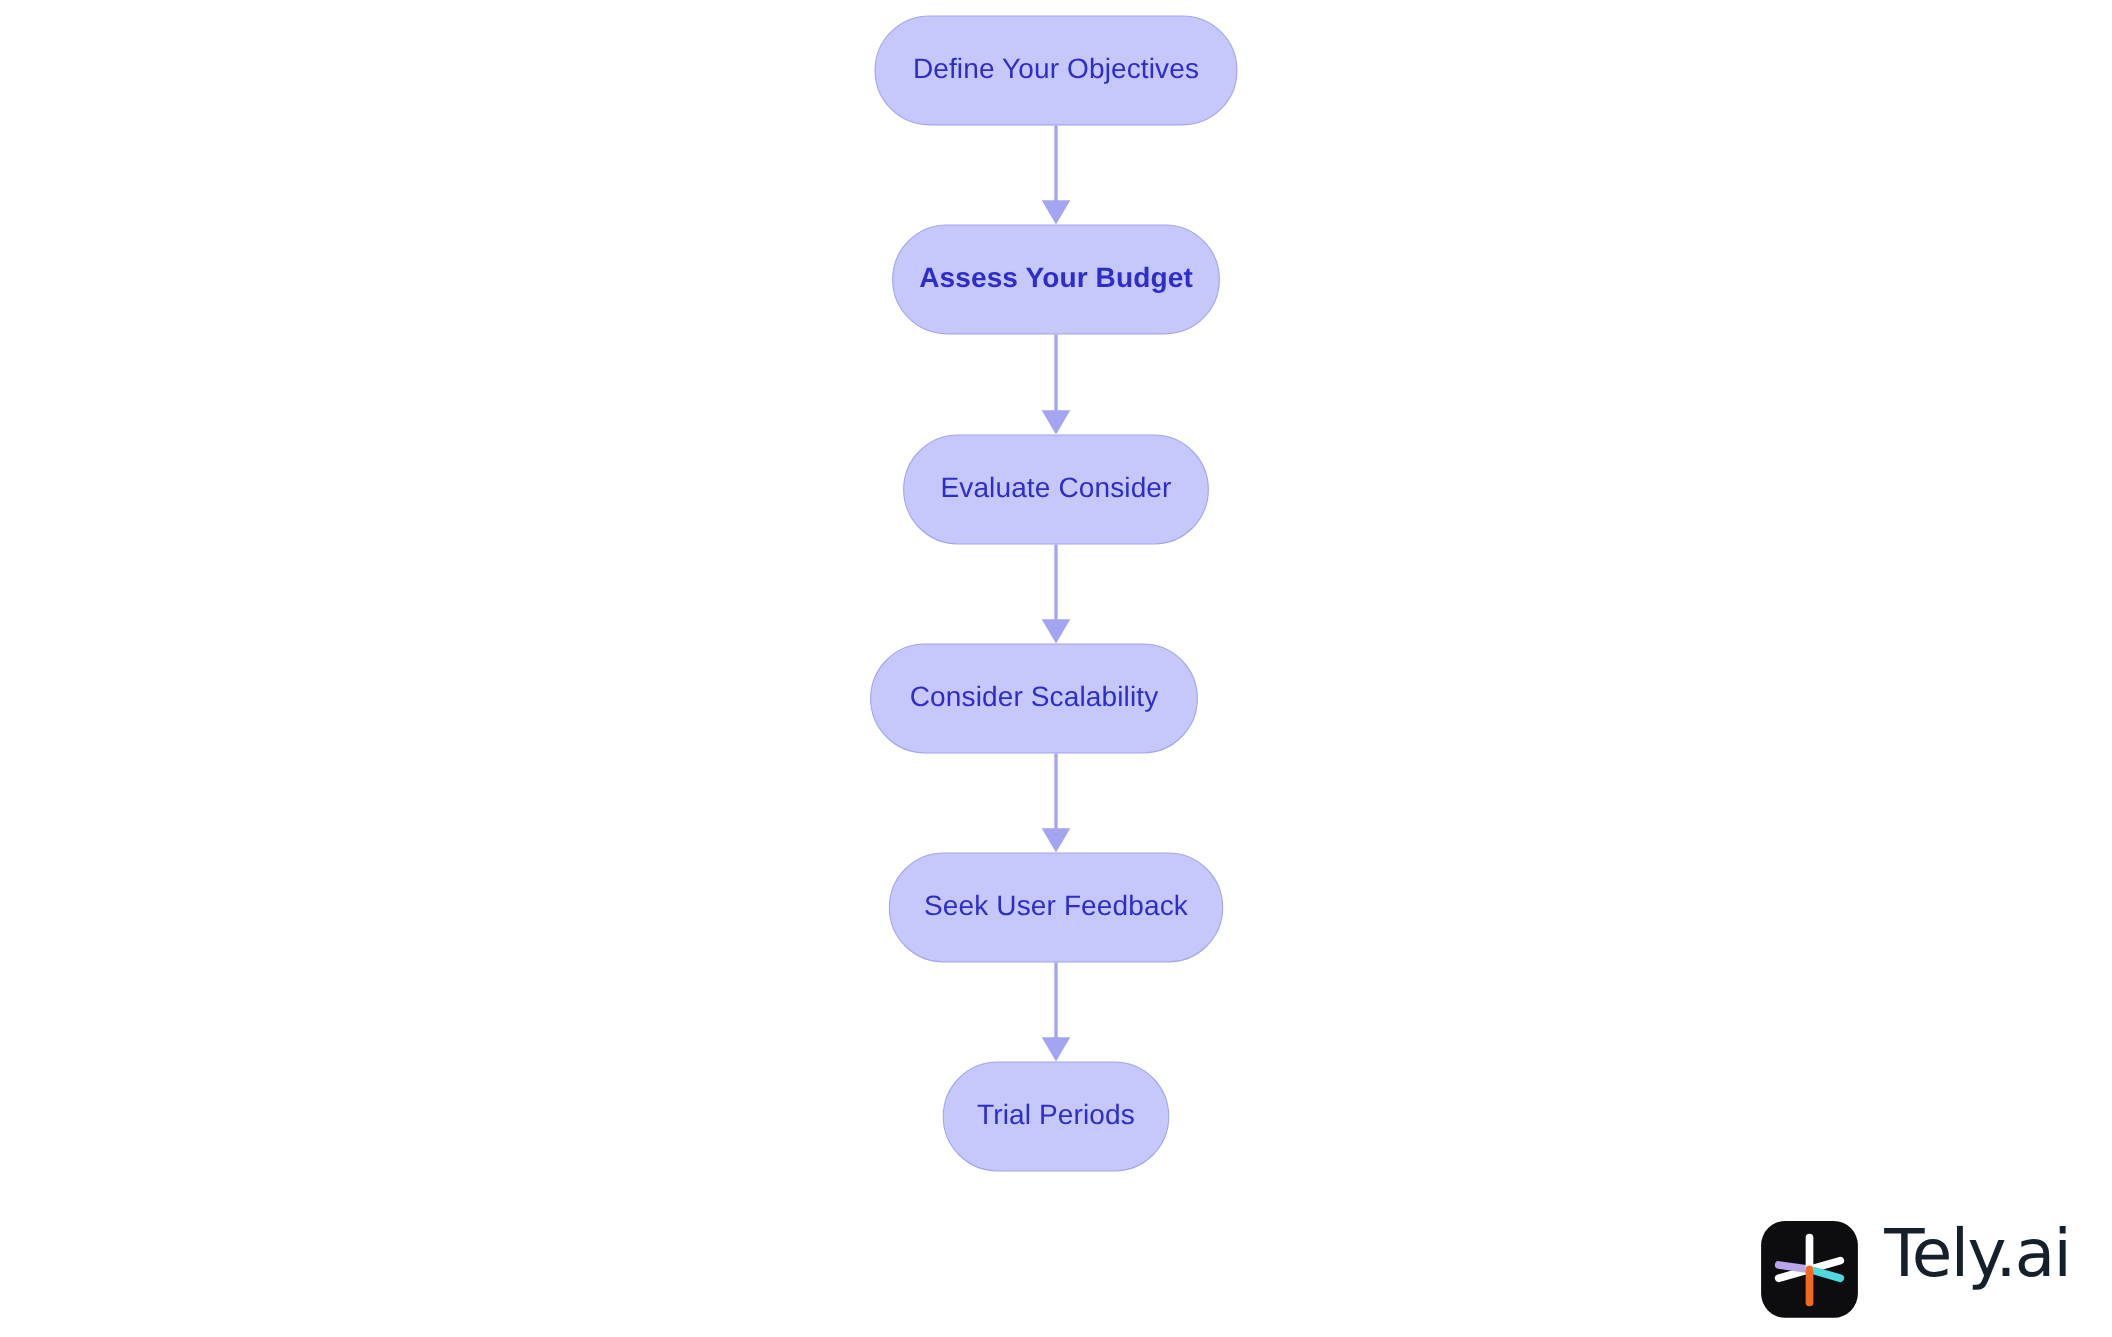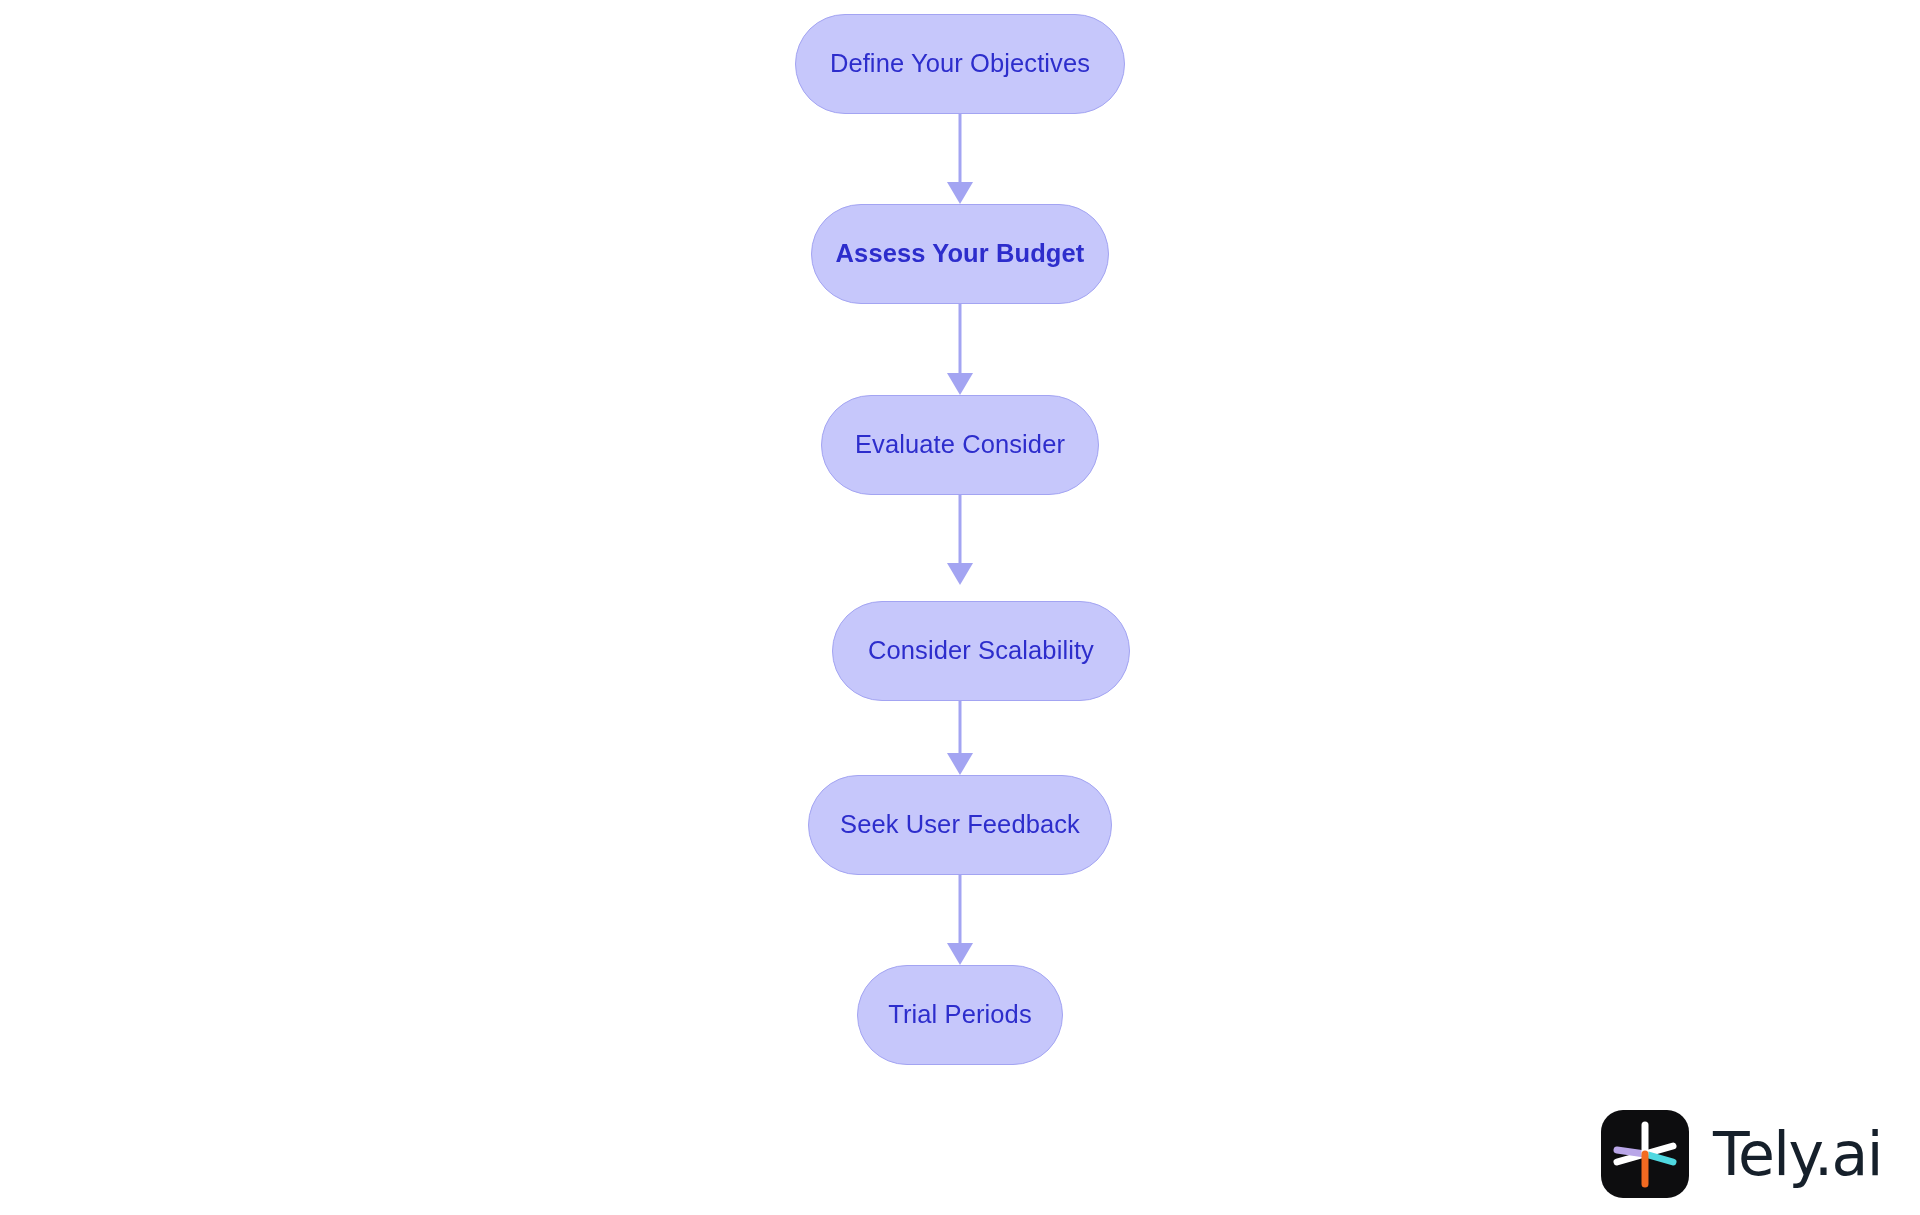--- a/index.html
+++ b/index.html
@@ -49,21 +49,20 @@
     height: 1215px;
     pointer-events: none;
   }
 
   
   #tely-logo {
     position: absolute;
     left: 1601px;
     top: 1110px;
     display: flex;
-    align-items: center;
     gap: 24px;
   }
   #tely-logo-mark {
     width: 88px;
     height: 88px;
     border-radius: 22px;
     background: #0d0d0f;
     position: relative;
     flex: 0 0 auto;
   }
@@ -98,21 +97,21 @@
 
   <div class="flow-node" style="left: 795px; top: 14px; width: 330px; height: 100px;">
     <span>Define Your Objectives</span>
   </div>
   <div class="flow-node" style="left: 811px; top: 204px; width: 298px; height: 100px; font-weight: bold;">
     <span>Assess Your Budget</span>
   </div>
   <div class="flow-node" style="left: 821px; top: 395px; width: 278px; height: 100px;">
     <span>Evaluate Consider</span>
   </div>
-  <div class="flow-node" style="left: 832px; top: 585px; width: 298px; height: 100px; margin-top: 16px;">
+  <div class="flow-node" style="left: 791px; top: 585px; width: 298px; height: 100px;">
     <span>Consider Scalability</span>
   </div>
   <div class="flow-node" style="left: 808px; top: 775px; width: 304px; height: 100px;">
     <span>Seek User Feedback</span>
   </div>
   <div class="flow-node" style="left: 857px; top: 965px; width: 206px; height: 100px;">
     <span>Trial Periods</span>
   </div>
 
 </div>

